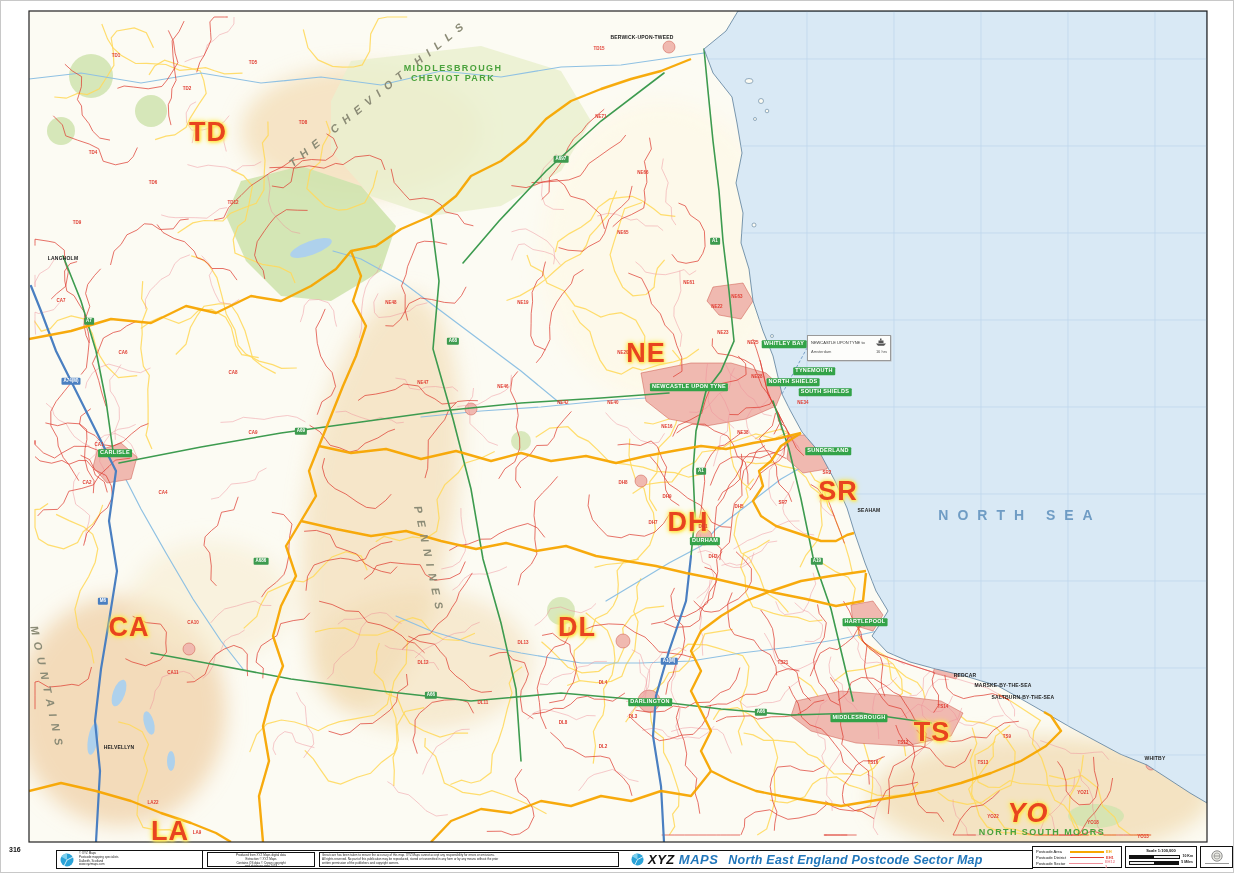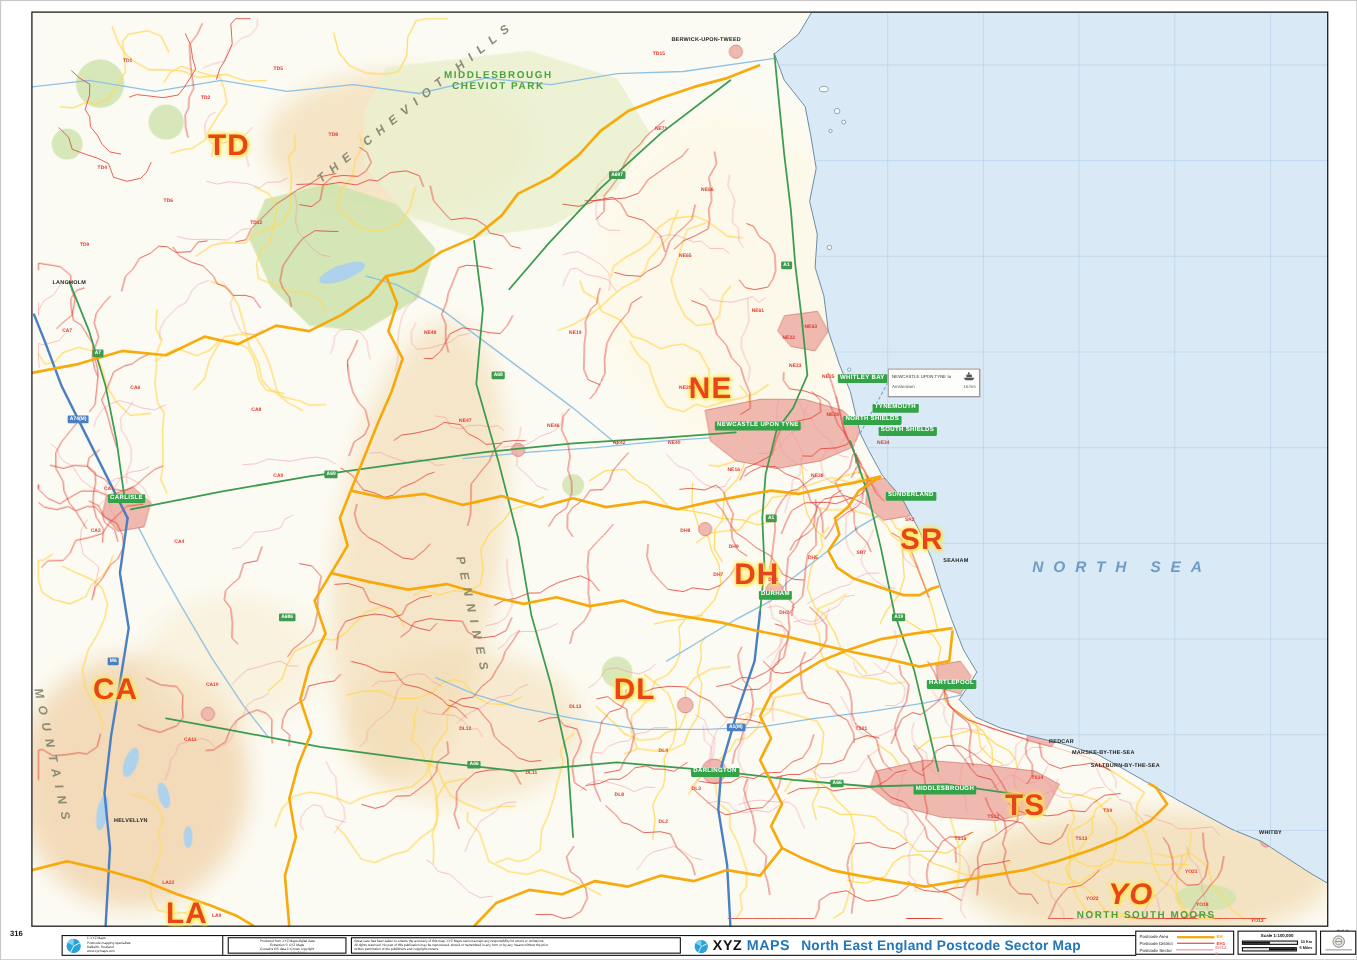--- a/index.html
+++ b/index.html
@@ -14,36 +14,36 @@
       text-shadow:0 0 2px #ffe352,0 0 4px #ffe352,0 0 6px #ffe94d,1px 1px 3px #ffe94d;}
   .city-label{background:#33a348;color:#fff;font-size:5.5px;font-weight:700;
       padding:1px 2px;border-radius:1px;letter-spacing:.3px;}
   .town-label{font-size:5px;font-weight:700;color:#222;letter-spacing:.2px;}
   .region-label{color:#4aa23c;font-size:9px;font-weight:700;letter-spacing:1.4px;}
   .terrain-label{color:#8b8b76;font-size:11px;font-weight:600;font-style:italic;letter-spacing:7px;}
   .chip{font-size:4.5px;font-weight:700;color:#fff;padding:1px 2px;border-radius:1px;}
   .chip-g{background:#3d9b4f;}
   .chip-b{background:#4a7fc1;}
   .code-label{font-size:4.5px;font-weight:700;color:#e03c31;}
-  .sea-label{color:#6f9cc4;font-size:14px;font-weight:700;font-style:italic;letter-spacing:9px;text-align:right;}
+  .sea-label{color:#6f9cc4;font-size:14px;font-weight:700;letter-spacing:9px;text-align:right;}
 
   
   .ferry-box{position:absolute;left:806px;top:334px;width:84px;height:26px;background:#fdfdfb;
       border:0.5px solid #999;box-shadow:0.5px 0.5px 0 #bbb;font-size:4px;color:#333;
       padding:2px 3px;box-sizing:border-box;}
   .ferry-box .r1{display:flex;justify-content:space-between;align-items:center;}
   .ferry-box .r2{display:flex;justify-content:space-between;margin-top:3px;color:#555;}
 
   
   .pagenum{position:absolute;font-size:7px;font-weight:700;color:#111;}
   .footer-box{position:absolute;border:1px solid #111;background:#fff;box-sizing:border-box;}
   .fineprint{font-size:3px;line-height:1.25;color:#222;overflow:hidden;padding:1px 2px;}
   .fineprint span{display:inline;}
   #footer-main{left:55px;top:849px;width:977px;height:19px;display:flex;align-items:center;}
-  .title-wrap{display:flex;align-items:flex-end;gap:4px;margin-left:12px;}
+  .title-wrap{display:flex;align-items:center;gap:4px;margin-left:12px;font-style:italic;}
   .brand-xyz{font-size:13px;font-weight:800;color:#111;letter-spacing:.5px;}
   .brand-maps{font-size:13px;font-weight:800;color:#2277bb;letter-spacing:.5px;}
   .sheet-title{font-size:12.5px;font-weight:700;color:#2277bb;margin-left:6px;letter-spacing:.2px;}
   #legend-box{left:1031px;top:845px;width:90px;height:22px;padding:1.5px 3px;}
   .legend-row{display:flex;align-items:center;height:6px;}
   .legend-row .lab{font-size:4px;color:#111;width:32px;}
   .legend-row .line{height:0;width:34px;margin:0 2px;}
   .line-area{border-top:2.5px solid #f7a600;}
   .line-district{border-top:1.6px solid #e03c31;}
   .line-sector{border-top:1.2px solid #ef8f9a;}
@@ -487,21 +487,21 @@
           <path d="M1,5.5 L11,5.5 L9,7.8 L3,7.8 Z" fill="#555"></path>
         </svg>
       </div>
       <div class="r2">
         <span>Amsterdam</span>
         <span>16 hrs</span>
       </div>
     </div>
   <div class="lbl area-label" style="left: 168px; top: 131px; transform: translate(-50%, -50%); margin-left: 39px;">TD</div>
       <div class="lbl area-label" style="left: 645px; top: 316px; transform: translate(-50%, -50%); margin-top: 36px;">NE</div>
-      <div class="lbl area-label" style="left: 104px; top: 626px; transform: translate(-50%, -50%);">CA</div>
+      <div class="lbl area-label" style="left: 128px; top: 626px; transform: translate(-50%, -50%);">CA</div>
       <div class="lbl area-label" style="left: 687px; top: 521px; transform: translate(-50%, -50%);">DH</div>
       <div class="lbl area-label" style="left: 576px; top: 626px; transform: translate(-50%, -50%); text-align: right;">DL</div>
       <div class="lbl area-label" style="left: 837px; top: 490px; transform: translate(-50%, -50%);">SR</div>
       <div class="lbl area-label" style="left: 931px; top: 731px; transform: translate(-50%, -50%);">TS</div>
       <div class="lbl area-label" style="left: 1027px; top: 812px; transform: translate(-50%, -50%); font-style: italic;">YO</div>
       <div class="lbl area-label" style="left: 161px; top: 830px; transform: translate(-50%, -50%); padding-left: 16px;">LA</div>
       <div class="lbl city-label" style="left: 783px; top: 343px; transform: translate(-50%, -50%);">WHITLEY BAY</div>
       <div class="lbl city-label" style="left: 813px; top: 370px; transform: translate(-50%, -50%);">TYNEMOUTH</div>
       <div class="lbl city-label" style="left: 792px; top: 381px; transform: translate(-50%, -50%);">NORTH SHIELDS</div>
       <div class="lbl city-label" style="left: 824px; top: 391px; transform: translate(-50%, -50%);">SOUTH SHIELDS</div>

